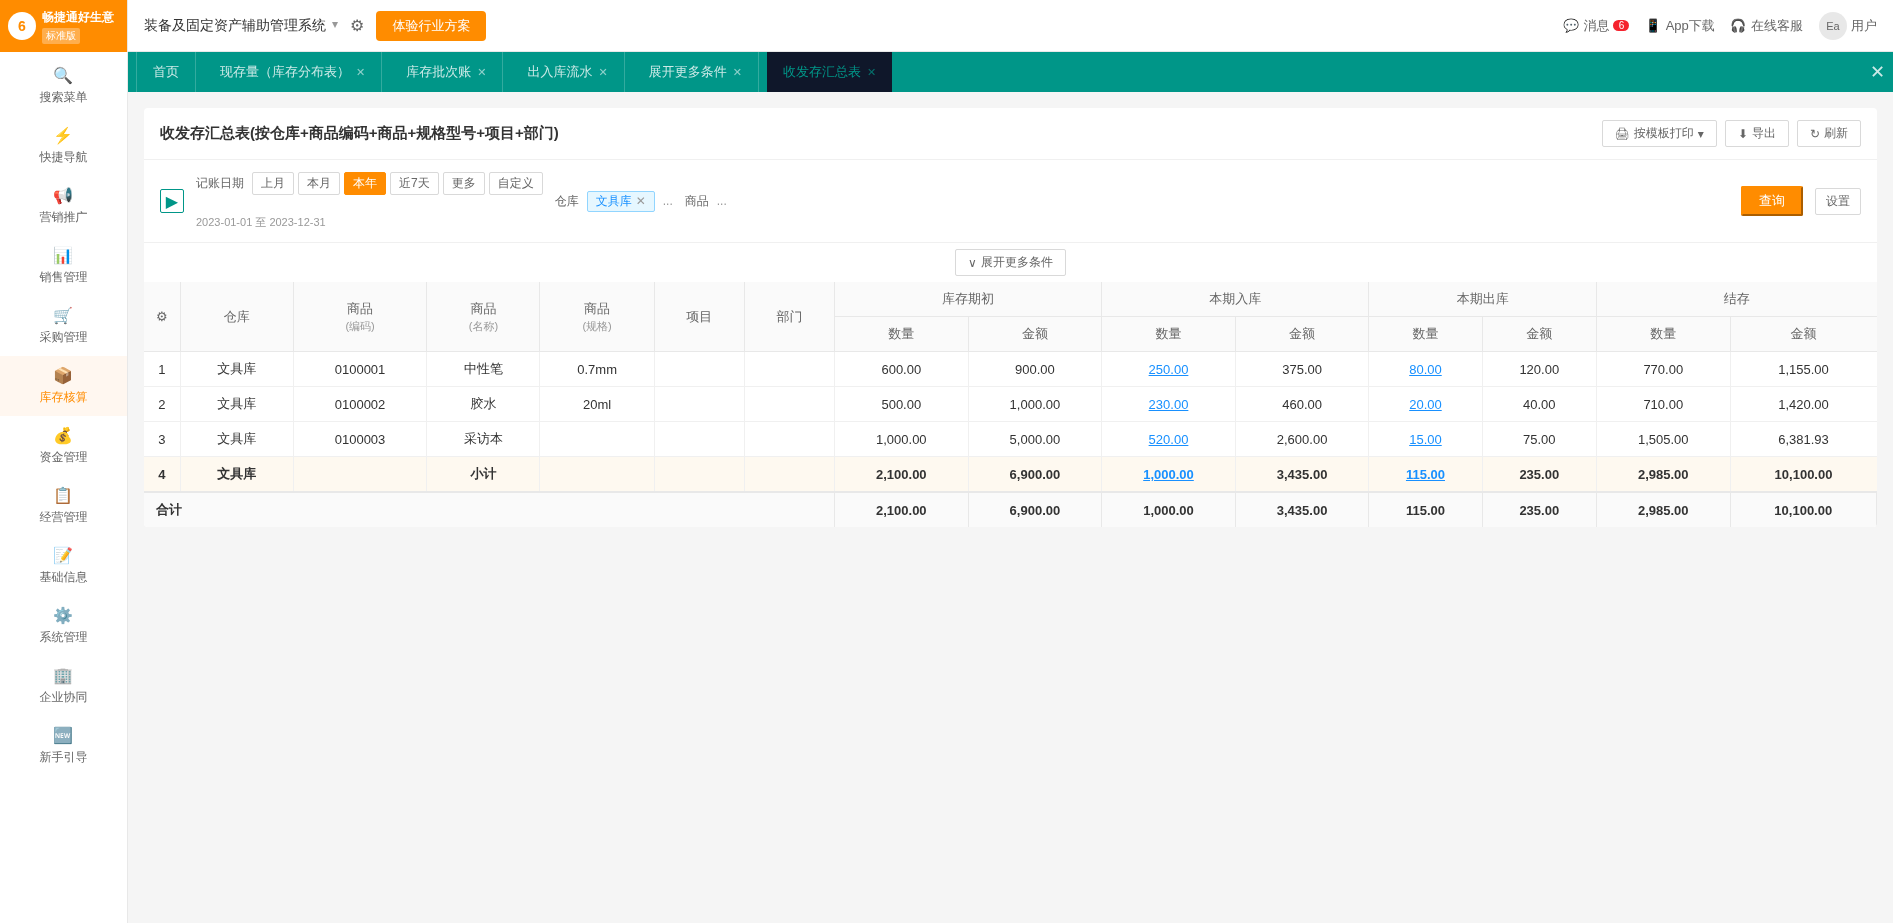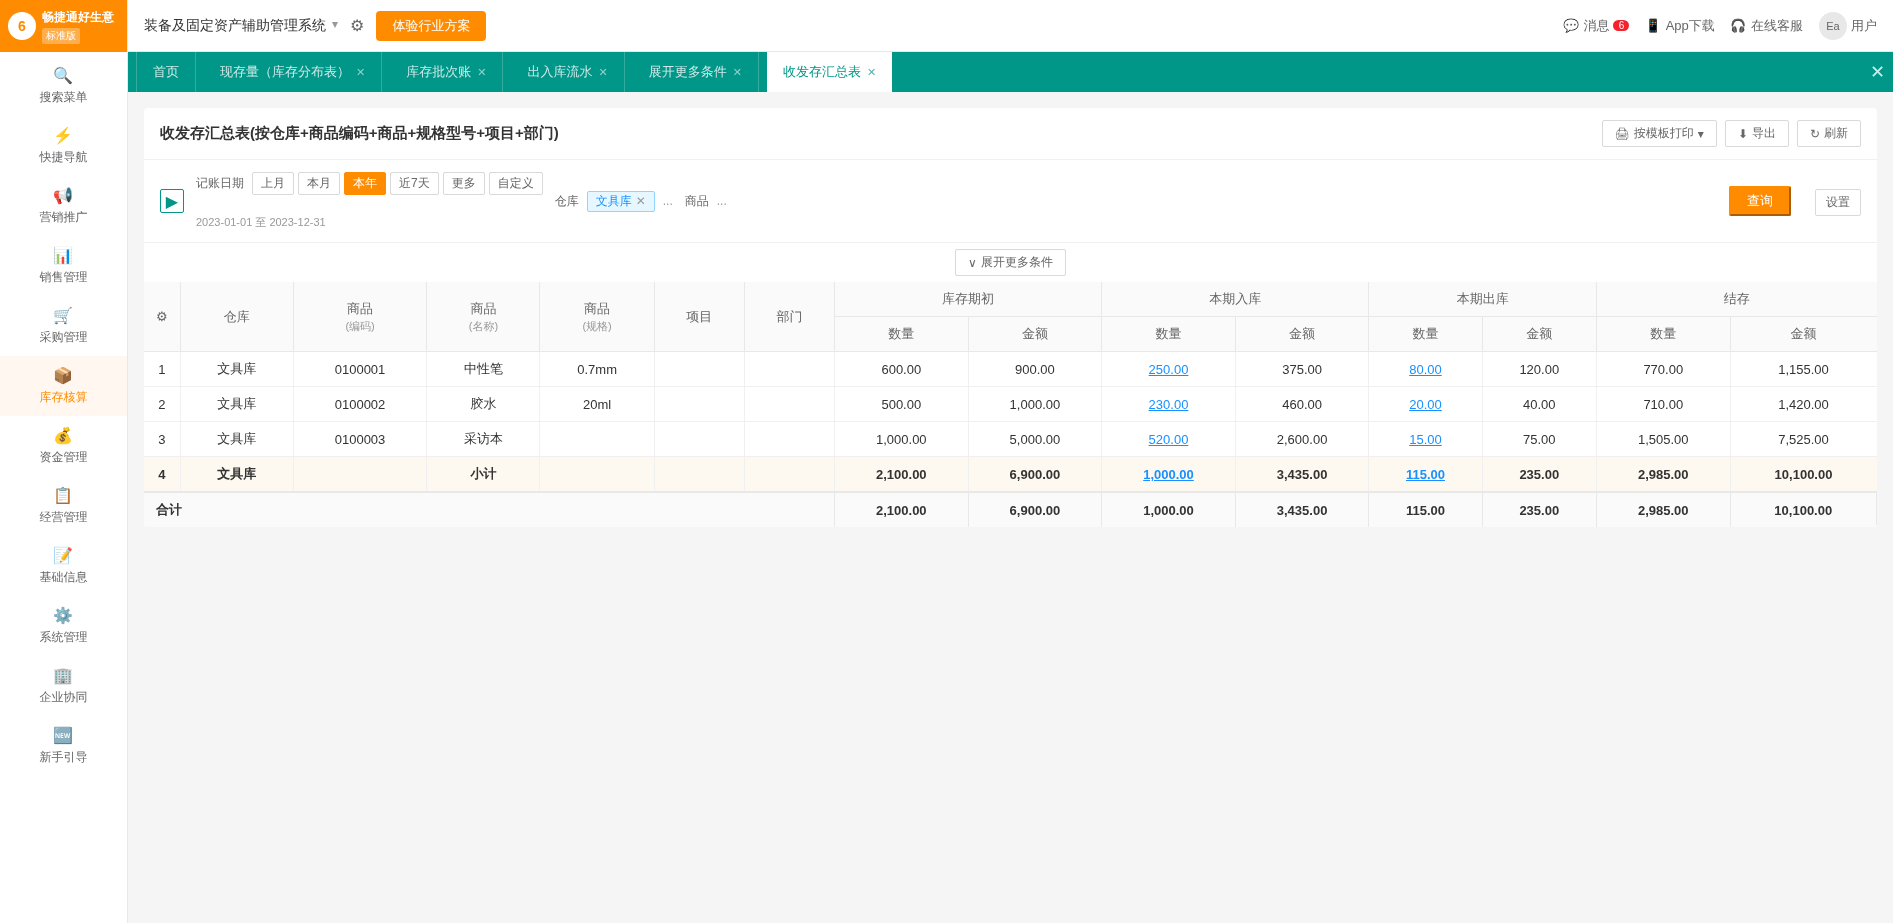--- a/index.html
+++ b/index.html
@@ -27,21 +27,21 @@
     .topbar-btn { background: #ff8c00; color: #fff; border: none; border-radius: 4px; padding: 6px 16px; cursor: pointer; font-size: 13px; }
     .topbar-right { margin-left: auto; display: flex; align-items: center; gap: 16px; color: #666; font-size: 13px; }
     .topbar-right-item { display: flex; align-items: center; gap: 4px; cursor: pointer; }
     .badge { background: #f5222d; color: #fff; border-radius: 10px; padding: 0 4px; font-size: 10px; min-width: 16px; text-align: center; }
     .user-avatar { width: 28px; height: 28px; background: #e8e8e8; border-radius: 50%; display: flex; align-items: center; justify-content: center; font-size: 11px; }
 
     
     .tabbar { background: #009688; display: flex; align-items: center; height: 40px; padding: 0 8px; gap: 8px; }
     .tab { padding: 0 16px; height: 40px; display: flex; align-items: center; gap: 6px; cursor: pointer; color: rgba(255,255,255,0.8); font-size: 13px; white-space: nowrap; border-right: 1px solid rgba(255,255,255,0.2); }
     .tab:first-child { border-left: 1px solid rgba(255,255,255,0.2); }
-    .tab.active { background: #ffffff; color: #009688; border-right: none; }
+    .tab.active { background: #0f172a; color: #009688; border-right: none; }
     .tab-close { font-size: 11px; color: inherit; opacity: 0.7; cursor: pointer; }
     .tabbar-close-all { margin-left: auto; color: rgba(255,255,255,0.8); cursor: pointer; font-size: 18px; }
 
     
     .content { flex: 1; overflow: auto; padding: 16px; background: #f5f5f5; }
     .page-header { background: #fff; padding: 12px 16px; border-radius: 4px 4px 0 0; margin-bottom: 0; }
     .page-title { font-size: 15px; font-weight: bold; color: #333; margin-bottom: 0; }
 
     
     .filter-bar { background: #fff; padding: 12px 16px; border-top: 1px solid #f0f0f0; display: flex; align-items: center; gap: 12px; flex-wrap: wrap; }
@@ -243,21 +243,21 @@
           <span class="filter-tag-close">✕</span>
         </div>
         <span class="filter-more">...</span>
       </div>
 
       <div class="filter-section">
         <span class="filter-label">商品</span>
         <span class="filter-more">...</span>
       </div>
 
-      <div style="margin-left:auto;display:flex;gap:24px;align-items:flex-end;">
+      <div style="margin-left:auto;display:flex;gap:12px;align-items:center;">
         <button class="query-btn">查询</button>
         <button class="settings-btn">设置</button>
       </div>
     </div>
 
     <div class="filter-expand-row">
       <button class="filter-expand">
         <span>∨</span>
         <span>展开更多条件</span>
       </button>
@@ -333,21 +333,21 @@
     <td></td>
     <td></td>
     <td></td>
     <td>1,000.00</td>
     <td>5,000.00</td>
     <td><span class="link-num">520.00</span></td>
     <td>2,600.00</td>
     <td><span class="link-num">15.00</span></td>
     <td>75.00</td>
     <td>1,505.00</td>
-    <td>7,525.00</td>
+    <td>6,381.93</td>
   </tr>
             <tr class="subtotal">
     <td>4</td>
     <td>文具库</td>
     <td></td>
     <td>小计</td>
     <td></td>
     <td></td>
     <td></td>
     <td>2,100.00</td>

